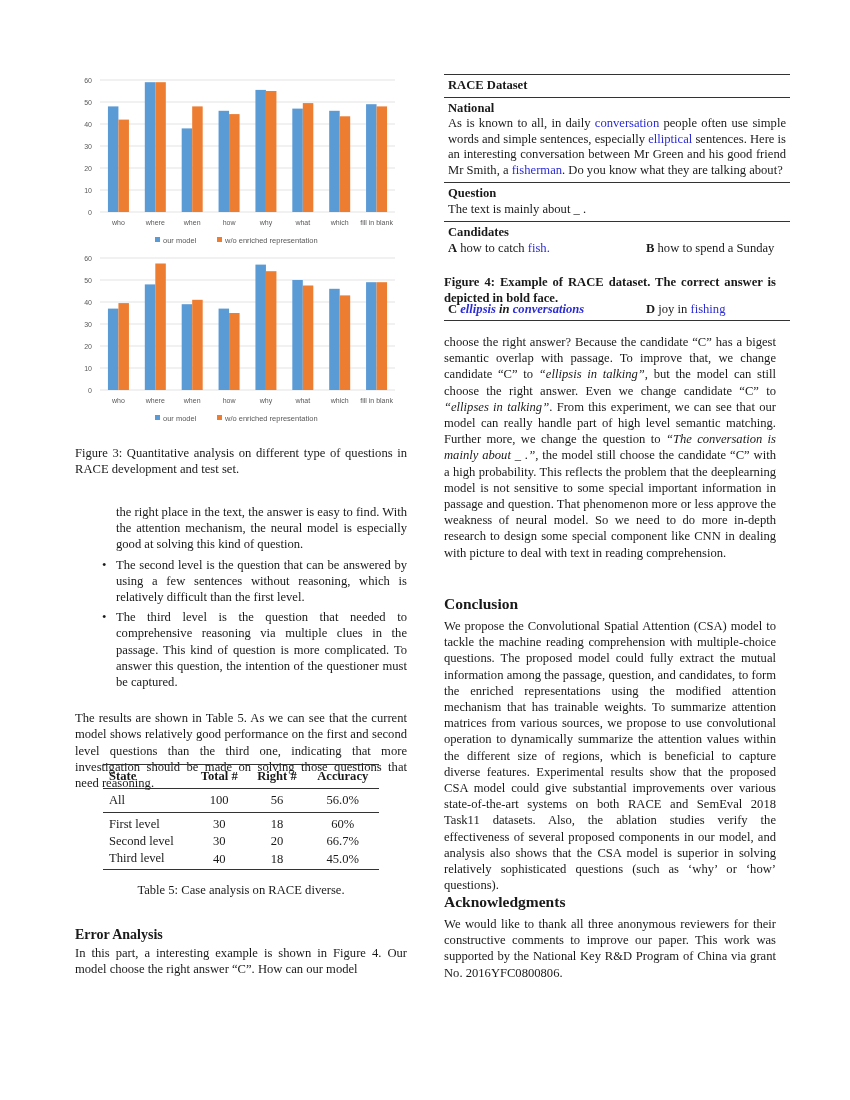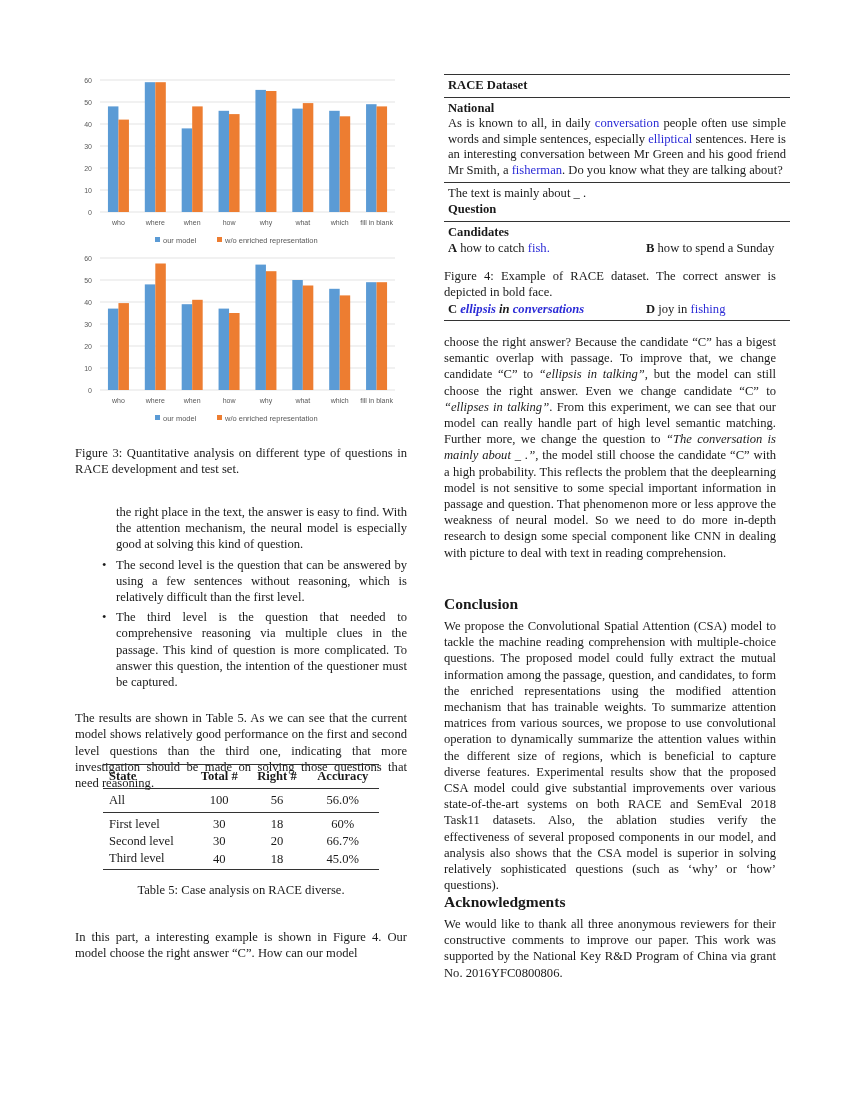--- a/index.html
+++ b/index.html
@@ -173,49 +173,50 @@
       <td style="padding-bottom:3px;">Third level</td>
       <td>40</td>
       <td>18</td>
       <td>45.0%</td>
     </tr>
   </tbody>
 </table>
 <div class="col caption" style="left:75px; width:332px; top:882px; text-align:center;">Table 5:  Case analysis on RACE diverse.</div>
 
 <div class="col left" style="top:927px;">
+  <h4 class="sub">Error Analysis</h4>
   <p style="margin-top:2px;">In this part, a interesting example is shown in Figure 4. Our model choose the right answer “C”. How can our model</p>
 </div>
 
 <div class="race">
   <div class="rule-thick"></div>
   <div class="blk" style="font-weight:bold; padding-top:3px; padding-bottom:3px;">RACE Dataset</div>
   <div class="rule"></div>
   <div class="blk" style="padding-top:3px;">
     <div style="font-weight:bold;">National</div>
     <div style="text-align:justify;"><span>As is known to all, in daily </span><span class="blue">conversation</span><span> people often use simple words and simple sentences, especially </span><span class="blue">elliptical</span><span> sentences. Here is an interesting conversation between Mr Green and his good friend Mr Smith, a </span><span class="blue">fisherman</span><span>. Do you know what they are talking about?</span></div>
   </div>
   <div class="rule" style="margin-top:2px;"></div>
   <div class="blk" style="padding-top:3px; padding-bottom:4px;">
+    <div style="font-weight:bold;">Question</div>
     <div>The text is mainly about _ .</div>
-    <div style="font-weight:bold;">Question</div>
   </div>
   <div class="rule"></div>
   <div class="blk" style="padding-top:3px; padding-bottom:2px;">
     <div style="font-weight:bold;">Candidates</div>
     <div class="cands">
       <div><b>A</b><span> how to catch </span><span class="blue">fish.</span></div>
       <div><b>B</b><span> how to spend a Sunday</span></div>
       <div style="font-weight:bold;"><span>C</span> <i class="blue">ellipsis</i><i> in </i><i class="blue">conversations</i></div>
       <div><b>D</b><span> joy in </span><span class="blue">fishing</span></div>
     </div>
   </div>
   <div class="rule-thick"></div>
 </div>
-<div class="col right caption" style="top:268px;">Figure 4: Example of RACE dataset. The correct answer is depicted in bold face.</div>
+<div class="col right caption" style="top:274px;font-weight:bold;">Figure 4: Example of RACE dataset. The correct answer is depicted in bold face.</div>
 
 <div class="col right" style="top:334px;">
   <p><span>choose the right answer? Because the candidate “C” has a bigest semantic overlap with passage. To improve that, we change candidate “C” to </span><i>“ellipsis in talking”</i><span>, but the model can still choose the right answer. Even we change candidate “C” to </span><i>“ellipses in talking”</i><span>. From this experiment, we can see that our model can really handle part of high level semantic matching. Further more, we change the question to </span><i>“The conversation is mainly about _ .”</i><span>, the model still choose the candidate “C” with a high probability. This reflects the problem that the deeplearning model is not sensitive to some special important information in passage and question. That phenomenon more or less approve the weakness of neural model. So we need to do more in-depth research to design some special component like CNN in dealing with picture to deal with text in reading comprehension.</span></p>
 </div>
 
 <div class="col right" style="top:595px;">
   <h3 class="sec">Conclusion</h3>
   <p style="margin-top:5px;">We propose the Convolutional Spatial Attention (CSA) model to tackle the machine reading comprehension with multiple-choice questions. The proposed model could fully extract the mutual information among the passage, question, and candidates, to form the enriched representations using the modified attention mechanism that has trainable weights. To summarize attention matrices from various sources, we propose to use convolutional operation to dynamically summarize the attention values within the different size of regions, which is beneficial to capture diverse features. Experimental results show that the proposed CSA model could give substantial improvements over various state-of-the-art systems on both RACE and SemEval 2018 Task11 datasets. Also, the ablation studies verify the effectiveness of several proposed components in our model, and analysis also shows that the CSA model is superior in solving relatively sophisticated questions (such as ‘why’ or ‘how’ questions).</p>
 </div>
 

